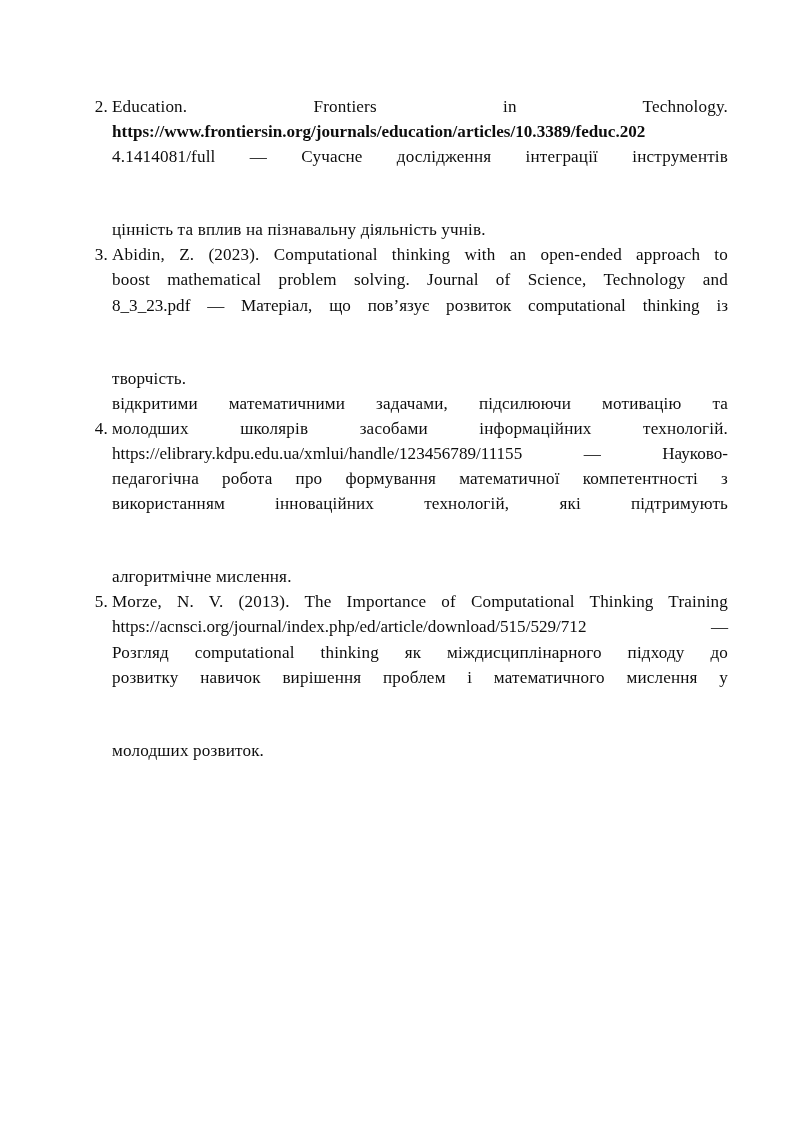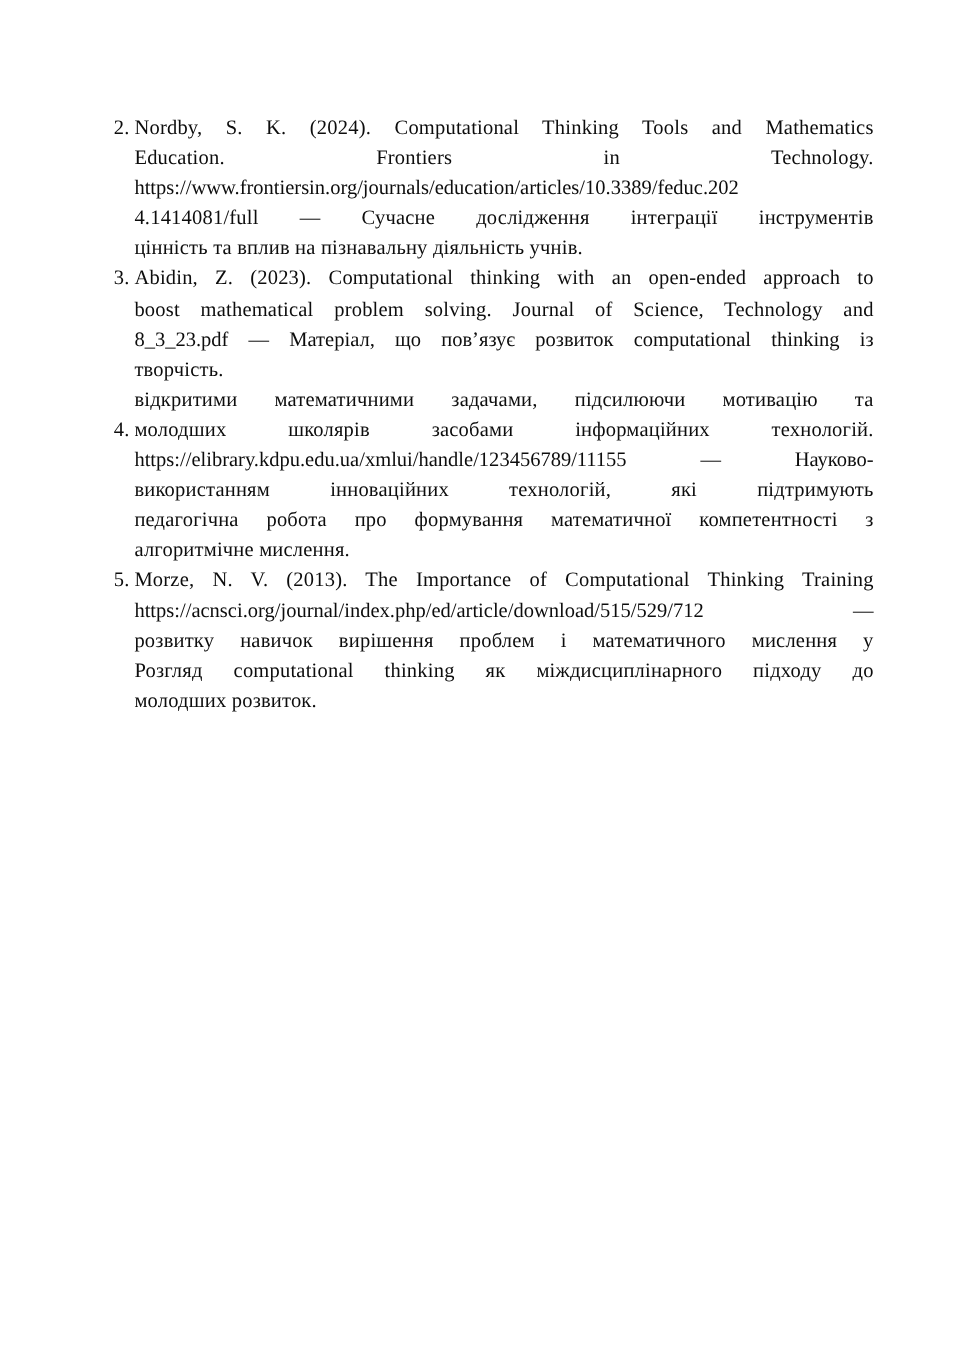--- a/index.html
+++ b/index.html
@@ -54,70 +54,71 @@
   
   .ln {
     display: block;
     text-align: justify;
     text-align-last: justify;
     white-space: pre-wrap;
   }
   .ln.last {
     text-align: left;
     text-align-last: left;
+    margin-top: 48px;
   }
   .ln.url {
     text-align: right;
     text-align-last: left;
     letter-spacing: 0;
+    font-weight: bold;
   }
   .ln.url-j {
     text-align: justify;
     text-align-last: justify;
     letter-spacing: 0;
   }
 </style>
 </head>
 <body>
 
 <div class="page">
 
   <ol class="ref-list">
 
     <li class="ref-item">
       <span class="ref-num">2.</span>
-      <span class="ln">Nordby, S. K. (2024). Computational Thinking Tools and Mathematics</span>
       <span class="ln">Education. Frontiers in Technology.</span>
       <span class="ln url">https://www.frontiersin.org/journals/education/articles/10.3389/feduc.202</span>
       <span class="ln">4.1414081/full — Сучасне дослідження інтеграції інструментів</span>
       <span class="ln last">цінність та вплив на пізнавальну діяльність учнів.</span>
     </li>
 
     <li class="ref-item">
       <span class="ref-num">3.</span>
       <span class="ln">Abidin, Z. (2023). Computational thinking with an open-ended approach to</span>
       <span class="ln">boost mathematical problem solving. Journal of Science, Technology and</span>
       <span class="ln url-j">8_3_23.pdf — Матеріал, що пов’язує розвиток computational thinking із</span>
       <span class="ln last">творчість.</span>
       <span class="ln">відкритими математичними задачами, підсилюючи мотивацію та</span>
     </li>
 
     <li class="ref-item">
       <span class="ref-num">4.</span>
       <span class="ln">молодших школярів засобами інформаційних технологій.</span>
       <span class="ln url-j">https://elibrary.kdpu.edu.ua/xmlui/handle/123456789/11155 — Науково-</span>
+      <span class="ln">педагогічна робота про формування математичної компетентності з</span>
       <span class="ln">використанням інноваційних технологій, які підтримують</span>
-      <span class="ln">педагогічна робота про формування математичної компетентності з</span>
       <span class="ln last">алгоритмічне мислення.</span>
     </li>
 
     <li class="ref-item">
       <span class="ref-num">5.</span>
       <span class="ln">Morze, N. V. (2013). The Importance of Computational Thinking Training</span>
       <span class="ln url-j">https://acnsci.org/journal/index.php/ed/article/download/515/529/712 —</span>
+      <span class="ln">Розгляд computational thinking як міждисциплінарного підходу до</span>
       <span class="ln">розвитку навичок вирішення проблем і математичного мислення у</span>
-      <span class="ln">Розгляд computational thinking як міждисциплінарного підходу до</span>
       <span class="ln last">молодших розвиток.</span>
     </li>
 
   </ol>
 
 </div>
 
 </body></html>

